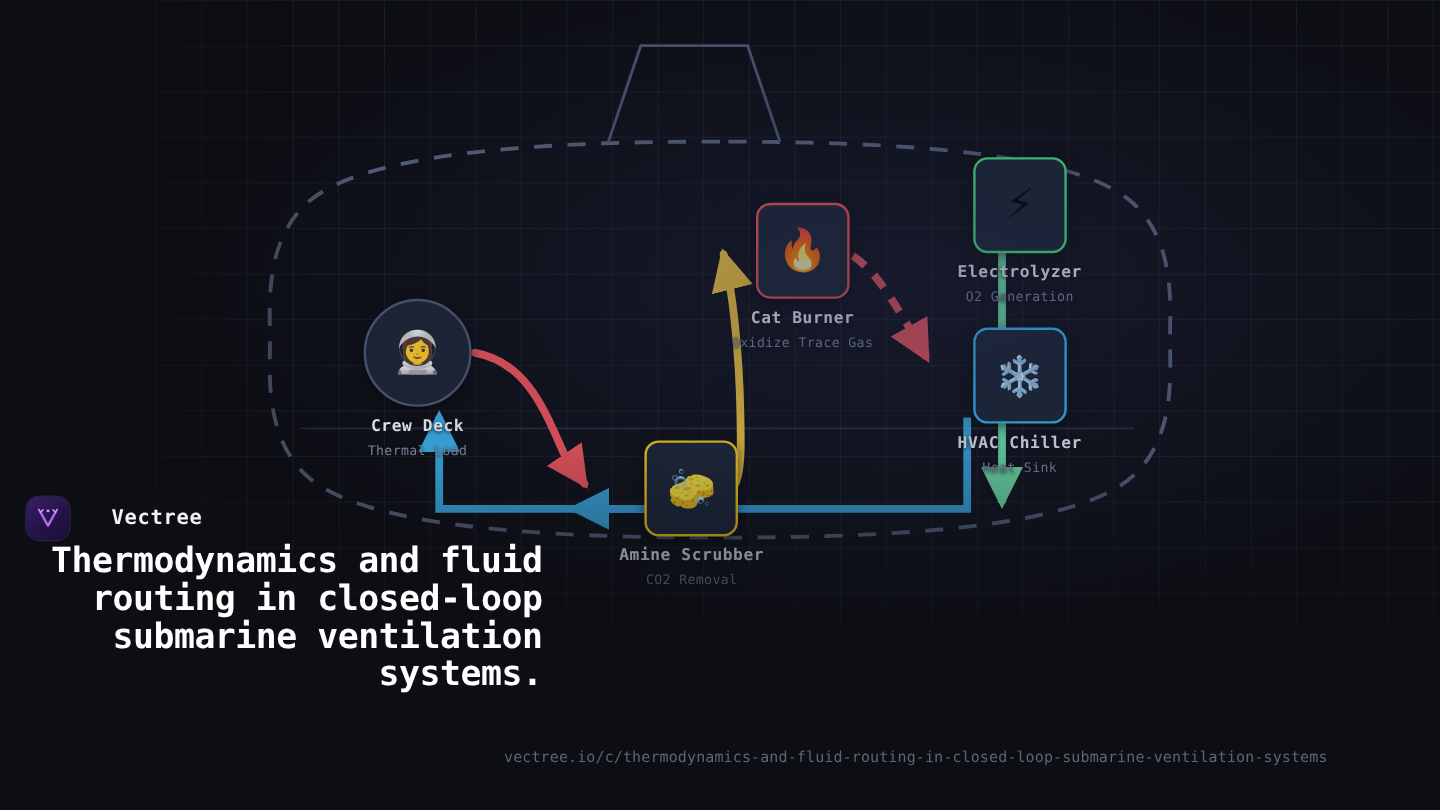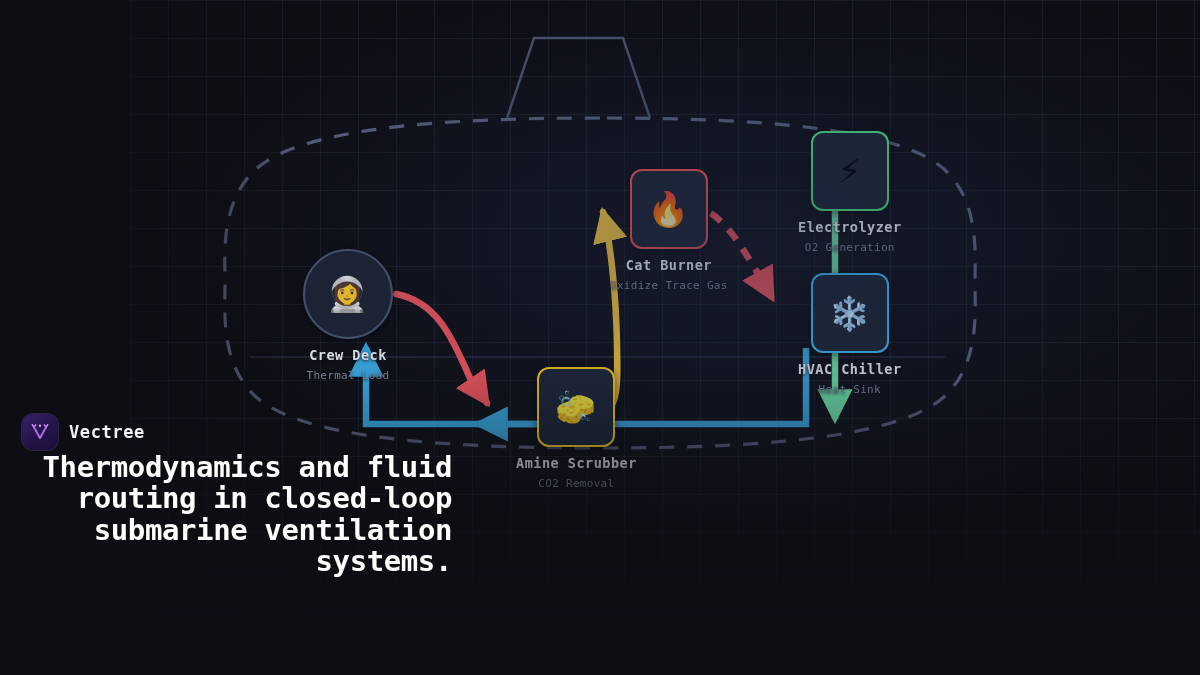--- a/index.html
+++ b/index.html
@@ -52,21 +52,21 @@
   }
 
   
   .brand{position:absolute;left:22px;top:414px;display:flex;align-items:center;gap:11px;}
   .brand-mark{
     width:36px;height:36px;border-radius:11px;
     background:linear-gradient(145deg,#3a2068 0%,#241449 55%,#1b1036 100%);
     display:flex;align-items:center;justify-content:center;
     box-shadow:0 0 0 1px rgba(160,110,255,.22);
   }
-  .brand-name{color:#f2f3f7;font-size:17px;font-weight:bold;letter-spacing:.6px;}
+  .brand-name{color:#f2f3f7;font-size:17px;font-weight:bold;letter-spacing:.6px;margin-left:24px;}
   .headline{
     position:absolute;left:22px;top:452px;width:430px;
     color:#ffffff;font-size:29px;font-weight:bold;line-height:1.08;
     letter-spacing:-.4px;white-space:pre-wrap;text-align:right;
   }
   .footer-url{
     position:absolute;left:420px;top:623px;
     color:#5d6473;font-size:12.5px;letter-spacing:.1px;
   }
 </style>
@@ -169,14 +169,15 @@
         <path d="M5.2 6.4 L3.6 3.9 M5.2 6.4 L7.4 4.3" fill="none" stroke="#d58cff" stroke-width="1.5" stroke-linecap="round"></path>
         <path d="M18.8 6.4 L20.4 3.9 M18.8 6.4 L16.6 4.3" fill="none" stroke="#d58cff" stroke-width="1.5" stroke-linecap="round"></path>
         <circle cx="12" cy="5.2" r="1.25" fill="#e8a6ff"></circle>
       </svg>
     </div>
     <div class="brand-name">Vectree</div>
   </div>
 
   <div class="headline">Thermodynamics and fluid routing in closed-loop submarine ventilation systems.</div>
 
+  <div class="footer-url">vectree.io/c/thermodynamics-and-fluid-routing-in-closed-loop-submarine-ventilation-systems</div>
 
 </div>
 
 </body></html>

